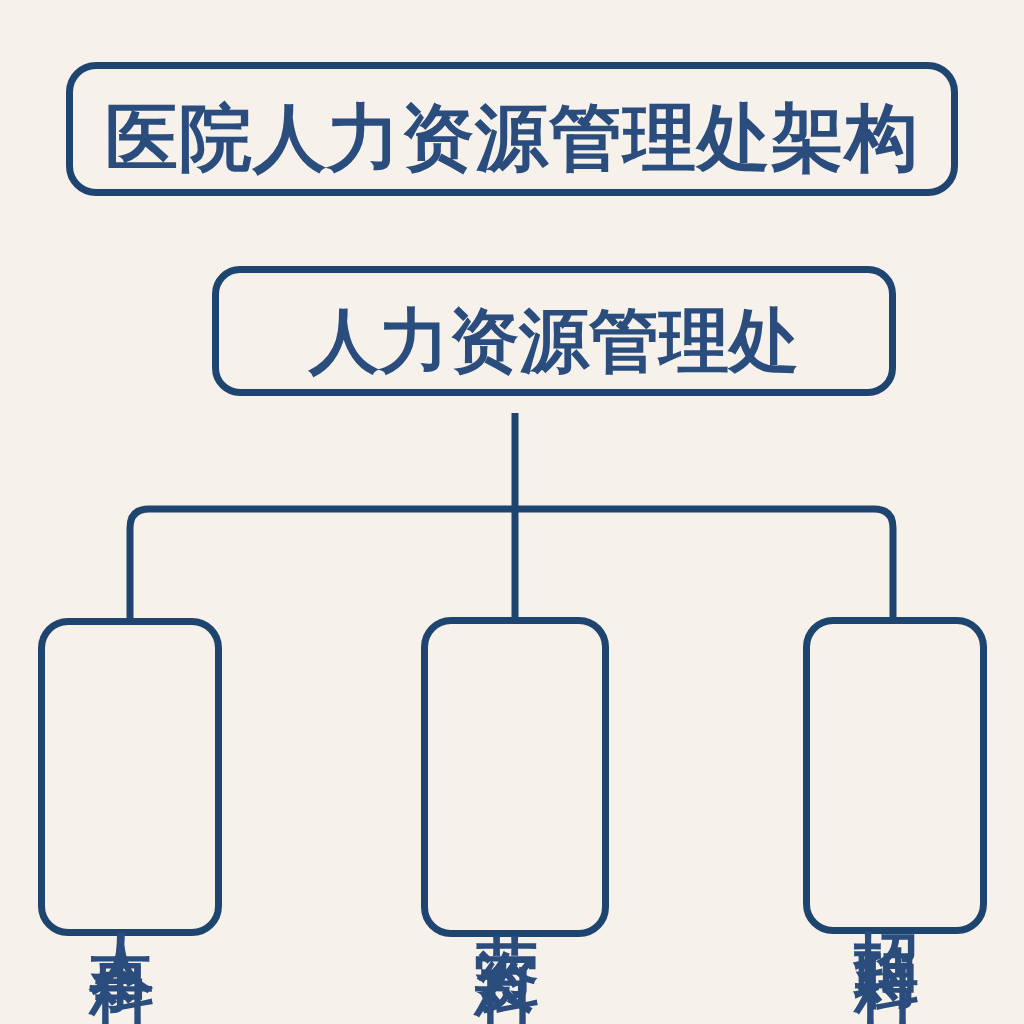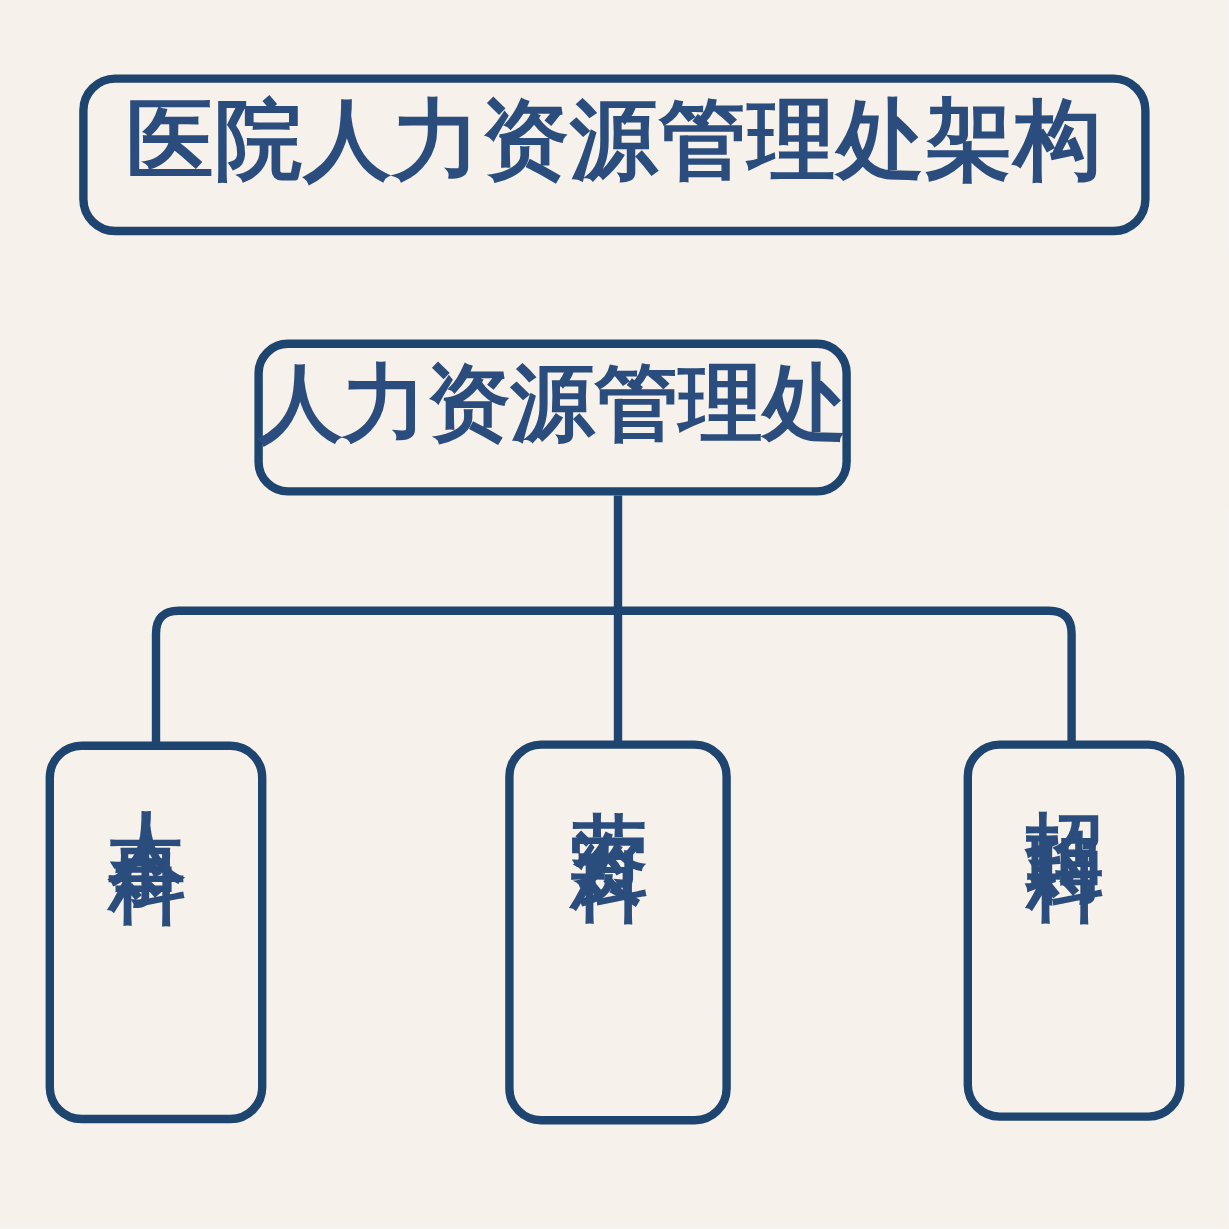--- a/index.html
+++ b/index.html
@@ -16,39 +16,39 @@
     position: relative;
     width: 1024px; height: 1024px;
     background: var(--background);
     overflow: hidden;
   }
   .box {
     position: absolute;
     border: 7px solid var(--line);
     border-radius: 28px;
     display: flex;
-    align-items: flex-start;
+    align-items: flex-end;
     justify-content: center;
     color: var(--text);
     font-weight: bold;
     background: transparent;
   }
   .title-box {
     left: 66px; top: 62px;
     width: 892px; height: 134px;
     border-radius: 30px;
   }
   .title-box .label {
     font-size: 73px;
     letter-spacing: 1px;
     white-space: nowrap;
   }
   .root-box {
-    left: 212px; top: 283px;
-    width: 497px; height: 130px;
+    left: 212px; top: 266px;
+    width: 684px; height: 130px;
   }
   .root-box .label {
     font-size: 70px;
     white-space: nowrap;
   }
   .connectors {
     position: absolute;
     left: 0; top: 0;
     width: 1024px; height: 1024px;
     pointer-events: none;

